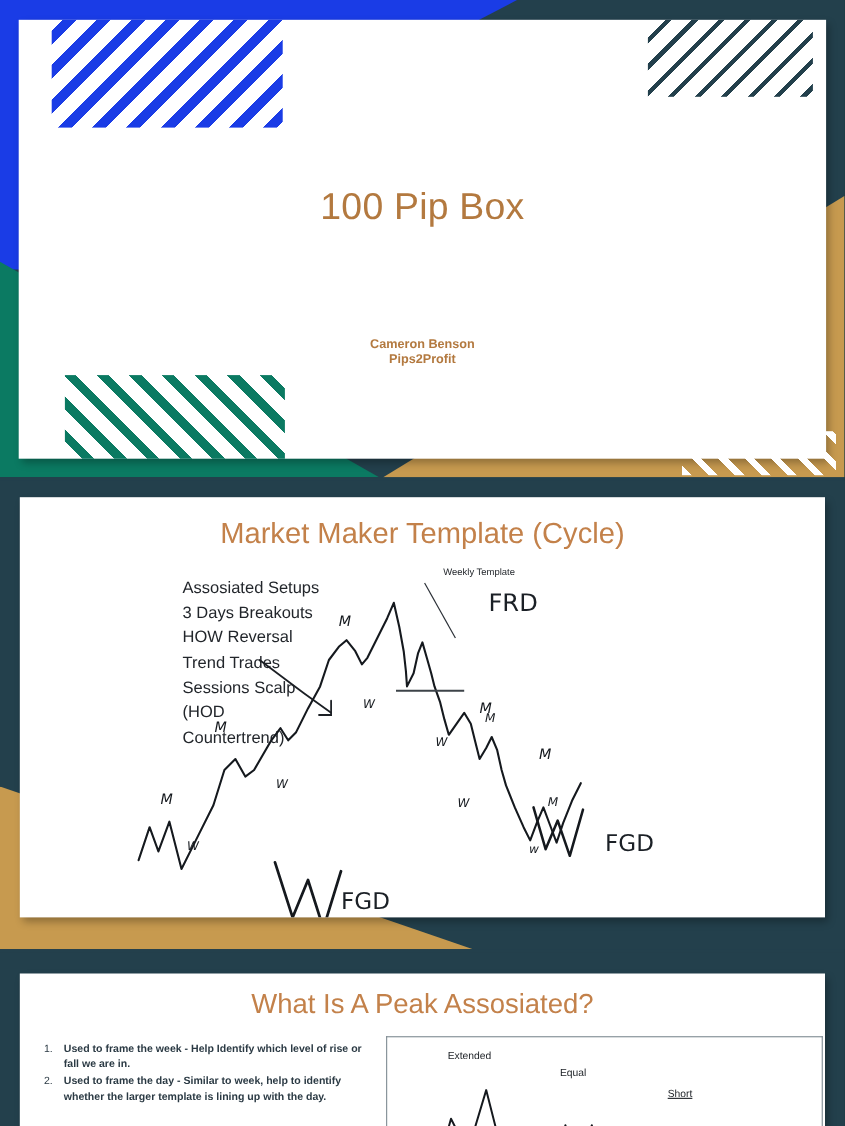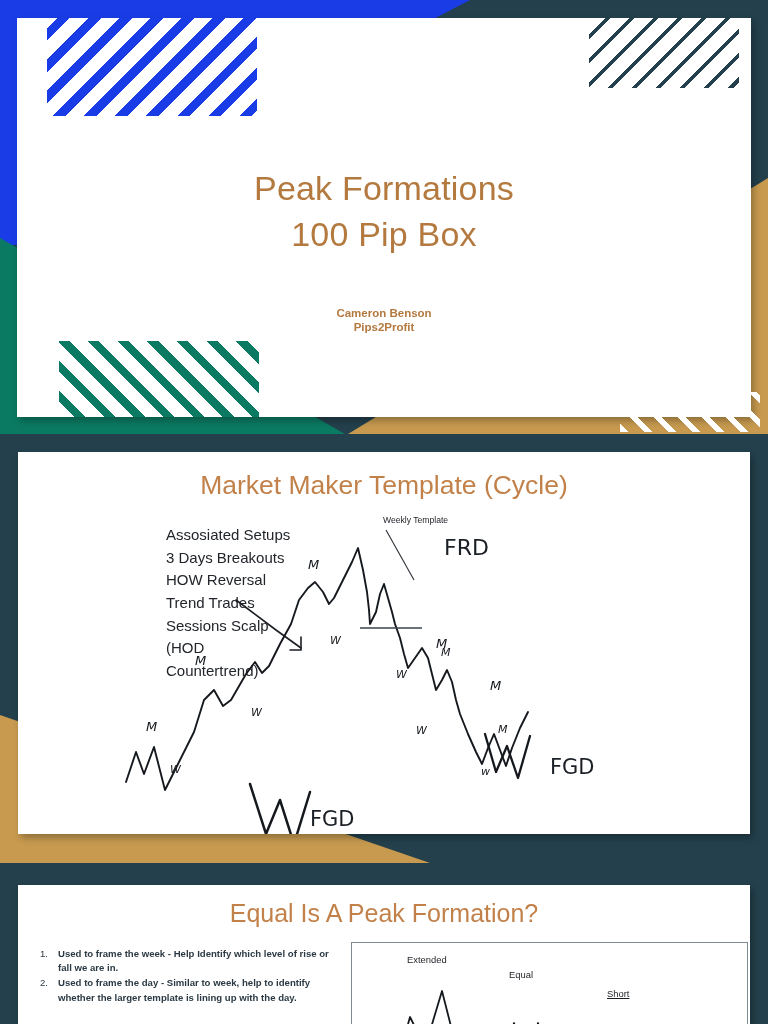--- a/index.html
+++ b/index.html
@@ -137,21 +137,21 @@
   }
   #s2-setups {
     position: absolute; left: 148px; top: 72px;
     color: #22262b;
     font-size: 15px;
     line-height: 1.51;
     width: 128px;
     white-space: pre-line;
   }
   #s2-weekly-label {
-    position: absolute; left: 365px; top: 63px;
+    position: absolute; left: 385px; top: 63px;
     color: #1b1f24;
     font-size: 8.6px;
   }
   #s2-chart { position: absolute; left: 0; top: 0; width: 732px; height: 382px; }
 
   
   #slide3 { top: 866px; height: 158px; background: #23404c; }
   #s3-card { left: 18px; top: 19px; width: 732px; height: 160px; }
   #s3-title {
     position: absolute; left: 0; right: 0; top: 14px;
@@ -201,21 +201,20 @@
       <div id="s1-blue"></div>
       <div id="s1-teal"></div>
     </div>
 
     <div class="card" id="s1-card">
       <div class="stripes" id="s1-str-blue"></div>
       <div class="stripes" id="s1-str-navy"></div>
       <div class="stripes" id="s1-str-teal"></div>
 
       <div id="s1-title">
-        <div>Peak Formations</div>
         <div>100 Pip Box</div>
       </div>
 
       <div id="s1-subtitle">
         <div>Cameron Benson</div>
         <div>Pips2Profit</div>
       </div>
     </div>
 
     <div class="stripes" id="s1-str-white"></div>
@@ -291,21 +290,21 @@
           <text x="292" y="374">FGD</text>
         </g>
       </svg>
     </div>
   </div>
 
   <div class="slide" id="slide3">
     <div class="slide-bg"></div>
 
     <div class="card" id="s3-card">
-      <div id="s3-title">Equal Is A Peak Formation?</div>
+      <div id="s3-title">What Is A Peak Assosiated?</div>
 
       <div id="s3-list">
         <div class="li-row">
           <span class="li-num">1.</span>
           <span class="li-txt">Used to frame the week - Help Identify which level of rise or fall we are in.</span>
         </div>
         <div class="li-row">
           <span class="li-num">2.</span>
           <span class="li-txt">Used to frame the day - Similar to week, help to identify whether the larger template is lining up with the day.</span>
         </div>

